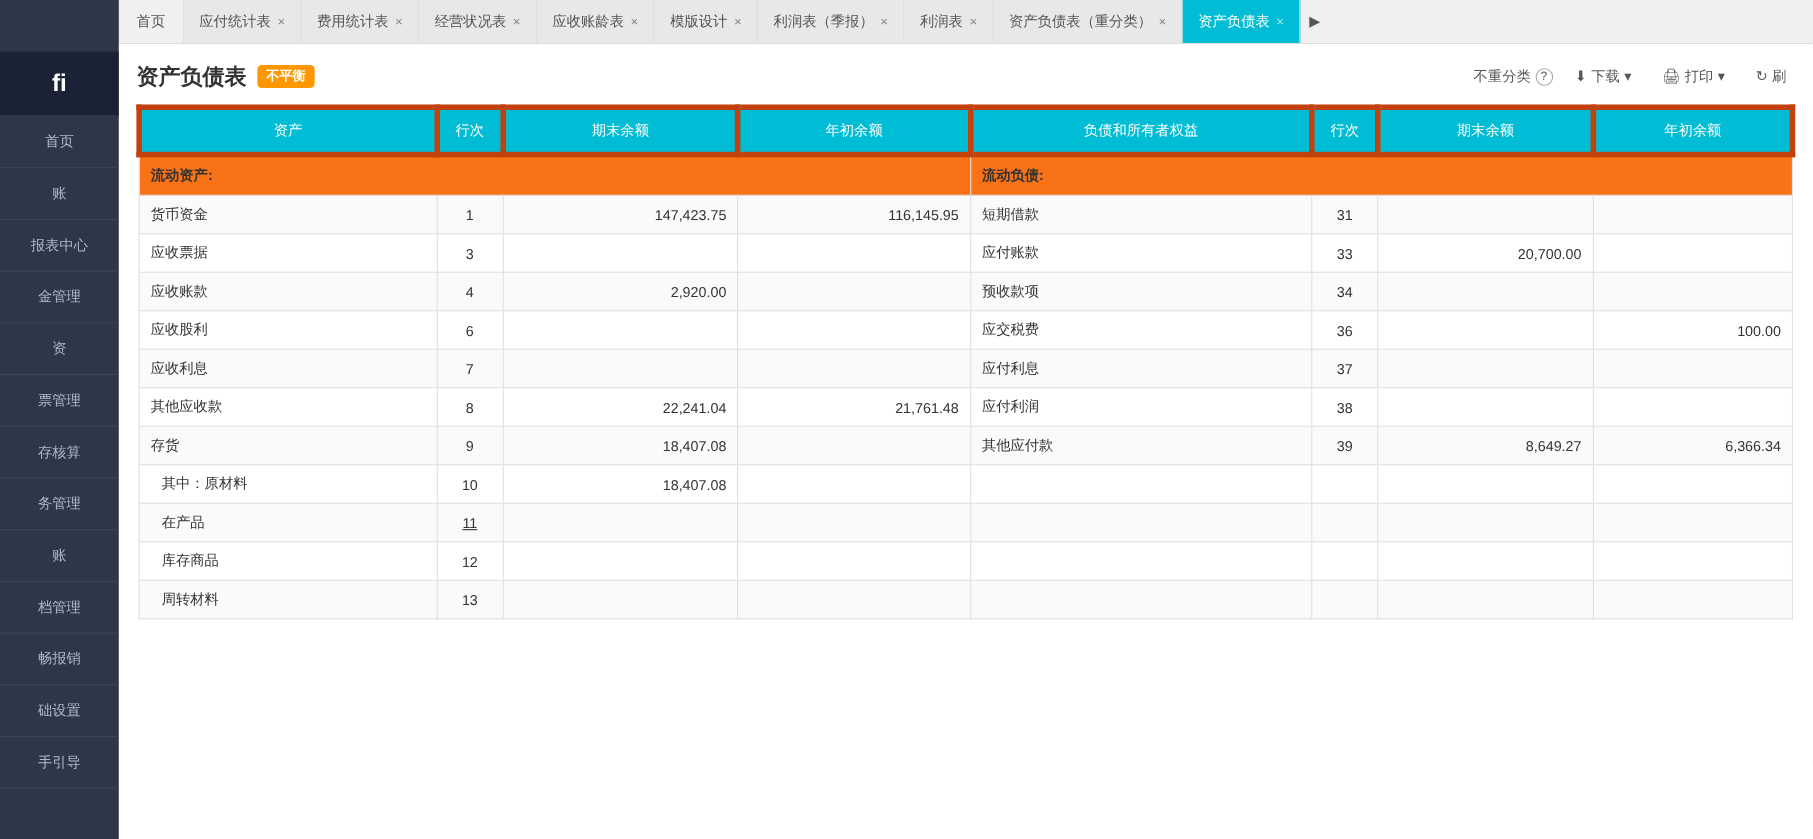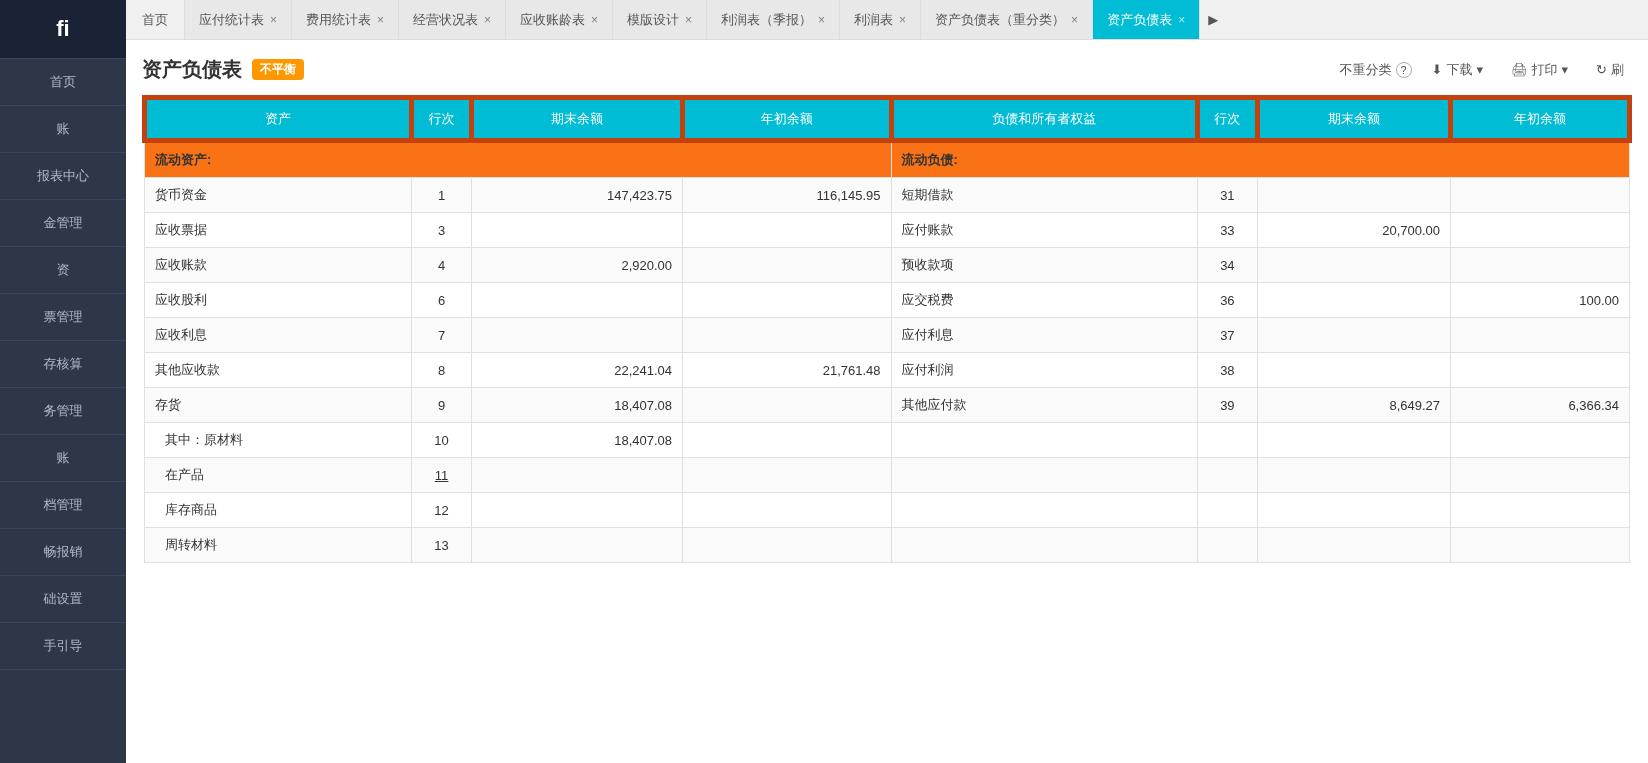--- a/index.html
+++ b/index.html
@@ -1,27 +1,28 @@
 <!DOCTYPE html>
 <html><head>
   <meta charset="utf-8">
   <style>
     * { box-sizing: border-box; margin: 0; padding: 0; }
     body { font-family: "Microsoft YaHei", "PingFang SC", sans-serif; font-size: 13px; background: #f5f5f5; display: flex; height: 763px; overflow: hidden; }
 
     
     .sidebar {
-      width: 126px;
+      width: 108px;
       background: #2d3748;
       color: #ccc;
       display: flex;
       flex-direction: column;
       flex-shrink: 0;
       height: 100%;
       overflow-y: auto;
+      justify-content: center;
     }
     .sidebar-item {
       padding: 14px 8px;
       text-align: center;
       font-size: 13px;
       color: #b0b8c8;
       cursor: pointer;
       border-bottom: 1px solid #3a4560;
     }
     .sidebar-logo {

